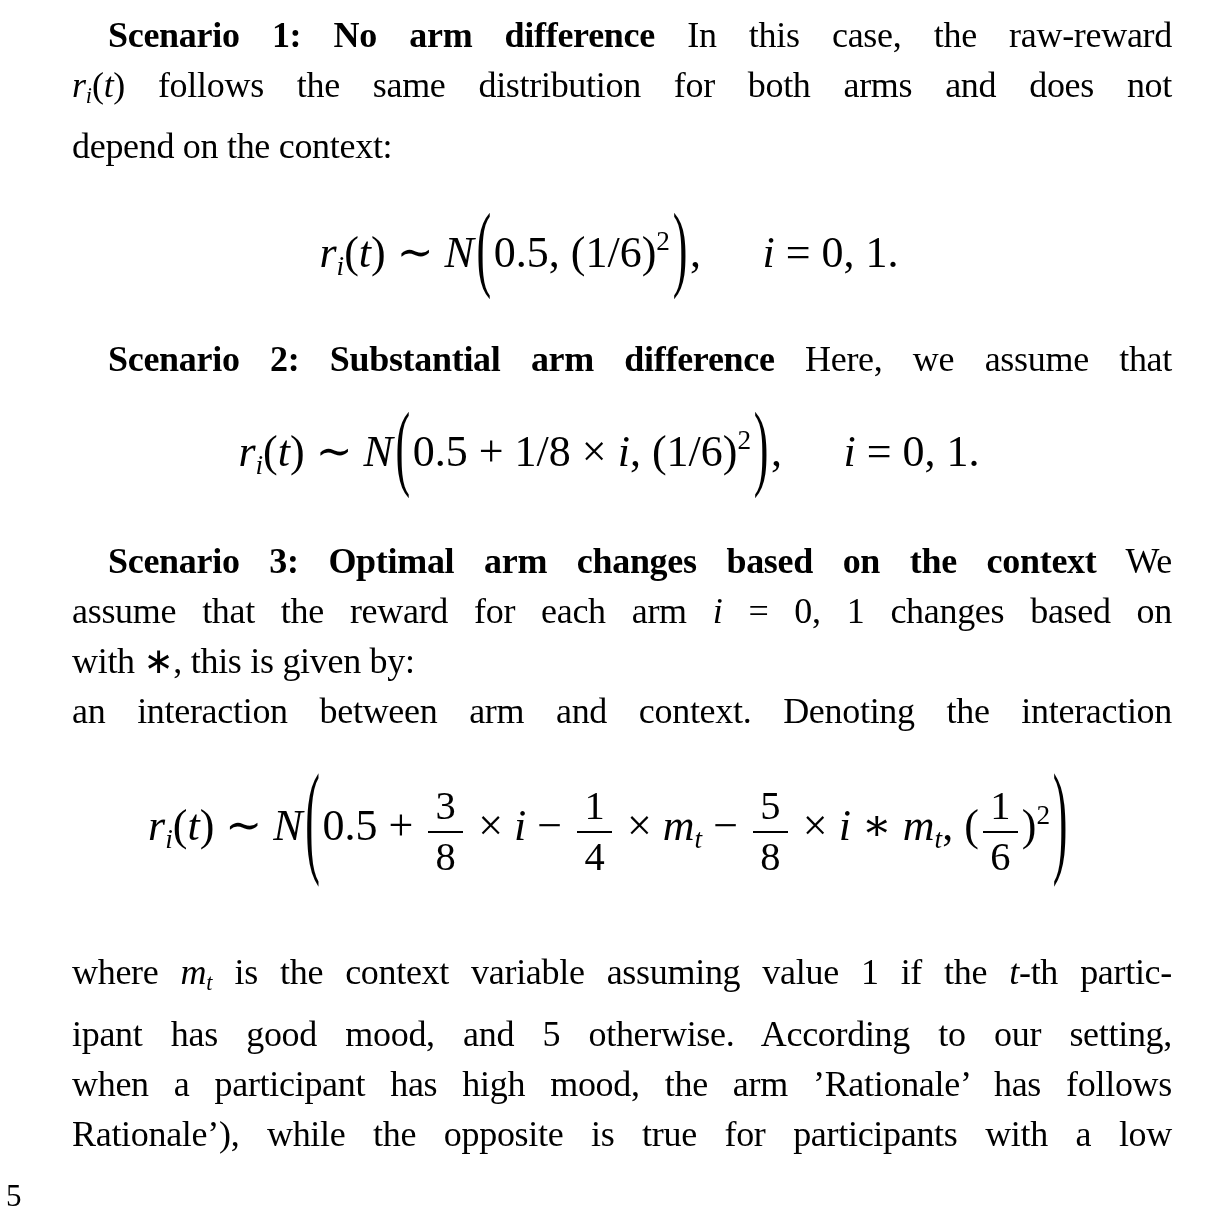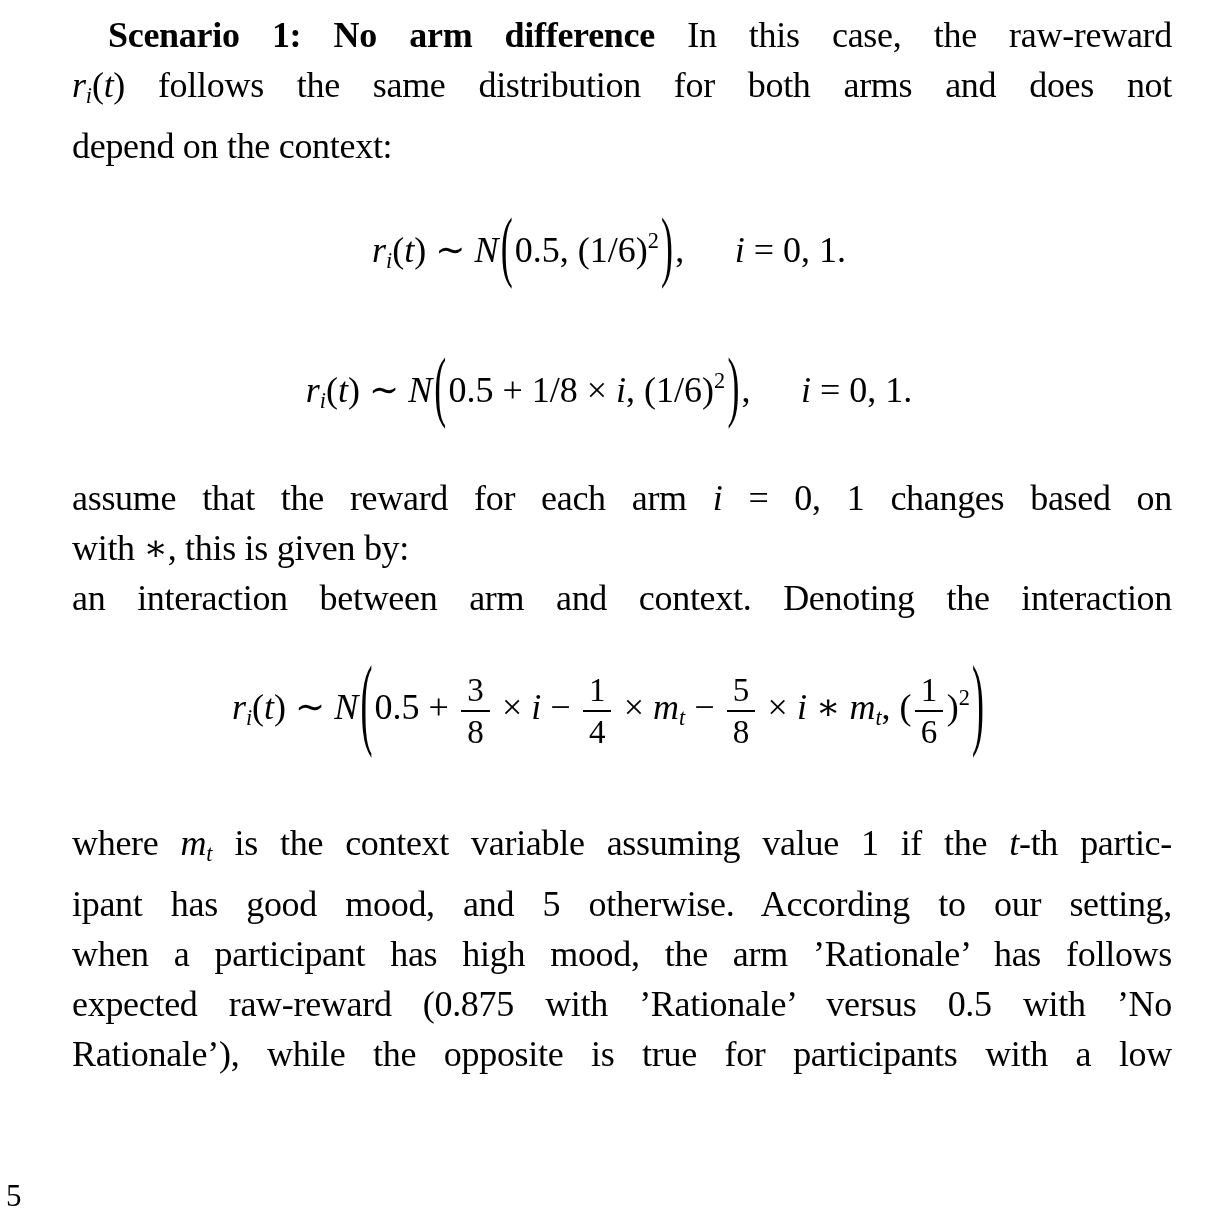--- a/index.html
+++ b/index.html
@@ -20,31 +20,31 @@
     background: #ffffff;
   }
   .para { padding-left: 72px; padding-right: 46px; }
   .pline {
     text-align: justify;
     text-align-last: justify;
     line-height: 50px;
     min-height: 50px;
     white-space: normal;
   }
-  .pline.last { text-align-last: left; }
+  .pline.last { text-align-last: left; font-family: Liberation Serif, serif; }
   .pline.first-indent { text-indent: 36px; }
 
   .v { font-style: italic; }
   .b { font-weight: bold; }
   .sb { font-size: 0.62em; vertical-align: -0.28em; letter-spacing: 0; }
   .sp { font-size: 0.62em; vertical-align: 0.62em; letter-spacing: 0; }
 
   .formula {
     text-align: center;
-    font-size: 36px;
+    font-size: 44px;
     letter-spacing: 0;
     line-height: 44px;
   }
   #formula-1 { margin-top: 18px; padding: 30px 0; }
   #formula-2 { margin-top: 4px;  padding: 30px 0; }
   #formula-3 { margin-top: 8px;  padding: 42px 0; }
   #para-2 { margin-top: 16px; }
   #para-3 { margin-top: 20px; }
   #para-4 { margin-top: 28px; }
 
@@ -83,35 +83,36 @@
 
   <div class="para" id="para-1">
       <div class="pline first-indent"><span class="b">Scenario 1: No arm difference</span><span> In this case, the raw-reward</span></div>
       <div class="pline"><span class="v">r</span><span class="v sb">i</span><span>(</span><span class="v">t</span><span>) follows the same distribution for both arms and does not</span></div>
       <div class="pline last"><span>depend on the context:</span></div>
     </div>
 
   <div class="formula" id="formula-1"><span class="v">r</span><span class="v sb">i</span><span>(</span><span class="v">t</span><span>)</span><span> ∼ </span><span class="v">N</span><span class="bigp">(</span><span>0.5, (1/6)</span><span class="sp">2</span><span class="bigp">)</span><span>,</span><span class="v" style="margin-left: 1.4em;">i</span><span> = 0, 1.</span></div>
 
   <div class="para" id="para-2">
+      <div class="pline first-indent"><span class="b">Scenario 2: Substantial arm difference</span><span> Here, we assume that</span></div>
     </div>
 
   <div class="formula" id="formula-2"><span class="v">r</span><span class="v sb">i</span><span>(</span><span class="v">t</span><span>)</span><span> ∼ </span><span class="v">N</span><span class="bigp">(</span><span>0.5 + 1/8 × </span><span class="v">i</span><span>, (1/6)</span><span class="sp">2</span><span class="bigp">)</span><span>,</span><span class="v" style="margin-left: 1.4em;">i</span><span> = 0, 1.</span></div>
 
   <div class="para" id="para-3">
+      <div class="pline first-indent"><span class="b">Scenario 3: Optimal arm changes based on the context</span><span> We</span></div>
       <div class="pline"><span>assume that the reward for each arm </span><span class="v">i</span><span> = 0, 1 changes based on</span></div>
       <div class="pline last"><span>with ∗, this is given by:</span></div>
       <div class="pline"><span>an interaction between arm and context. Denoting the interaction</span></div>
     </div>
 
   <div class="formula" id="formula-3"><span class="v">r</span><span class="v sb">i</span><span>(</span><span class="v">t</span><span>)</span><span> ∼ </span><span class="v">N</span><span class="bigp tall">(</span><span>0.5 + </span><span class="frac"><span class="fn">3</span><span class="fd">8</span></span><span> × </span><span class="v">i</span><span> − </span><span class="frac"><span class="fn">1</span><span class="fd">4</span></span><span> × </span><span class="v">m</span><span class="v sb">t</span><span> − </span><span class="frac"><span class="fn">5</span><span class="fd">8</span></span><span> × </span><span class="v">i</span><span> ∗ </span><span class="v">m</span><span class="v sb">t</span><span>, (</span><span class="frac"><span class="fn">1</span><span class="fd">6</span></span><span>)</span><span class="sp">2</span><span class="bigp tall">)</span></div>
 
   <div class="para" id="para-4">
       <div class="pline"><span>where </span><span class="v">m</span><span class="v sb">t</span><span> is the context variable assuming value 1 if the </span><span class="v">t</span><span>-th partic-</span></div>
       <div class="pline"><span>ipant has good mood, and 5 otherwise. According to our setting,</span></div>
       <div class="pline"><span>when a participant has high mood, the arm ’Rationale’ has follows</span></div>
-      <div class="pline"><span>expected raw-reward (0.875 with ’Rationale’ versus 0.5 with ’No</span></div>
       <div class="pline"><span>Rationale’), while the opposite is true for participants with a low</span></div>
     </div>
 
   <div class="pagenum">5</div>
 
 </div>
 
 </body></html>

